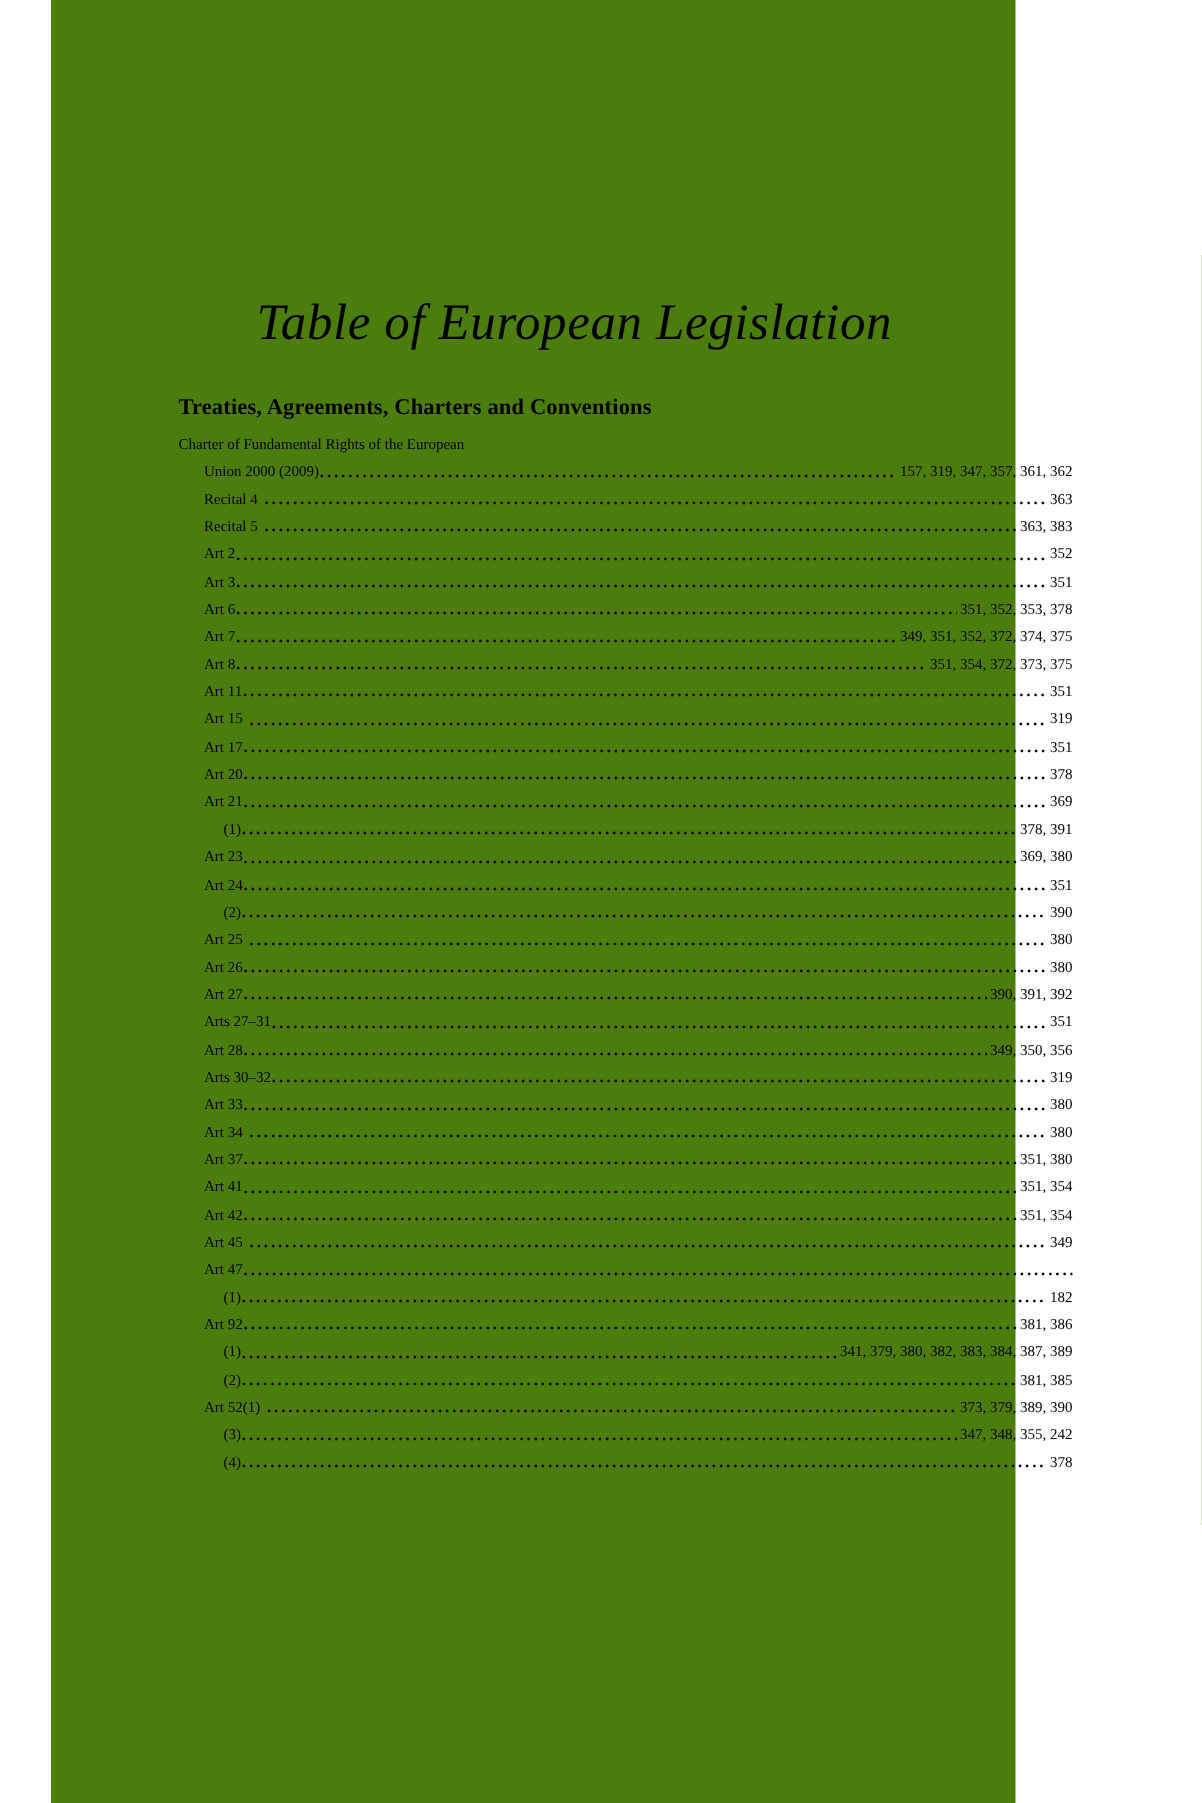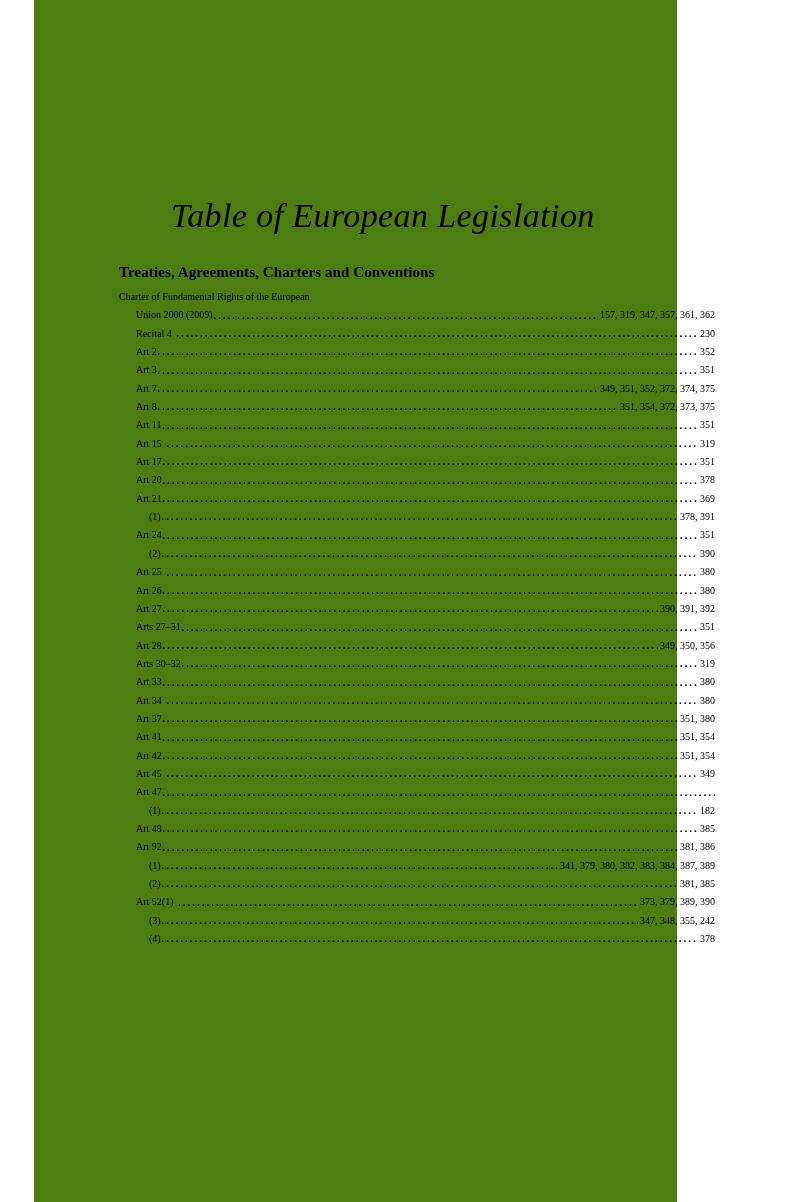--- a/index.html
+++ b/index.html
@@ -121,33 +121,43 @@
         <span class="entry-label">Charter of Fundamental Rights of the European</span>
       </div>
       <div class="entry lvl1">
         <span class="entry-label">Union 2000 (2009)</span>
         <span class="leader"></span>
         <span class="entry-pages">157, 319, 347, 357, 361, 362</span>
       </div>
       <div class="entry lvl1 gap">
         <span class="entry-label">Recital 4</span>
         <span class="leader"></span>
-        <span class="entry-pages">230</span>
+        <span class="entry-pages">363</span>
+      </div>
+      <div class="entry lvl1 gap">
+        <span class="entry-label">Recital 5</span>
+        <span class="leader"></span>
+        <span class="entry-pages">363, 383</span>
       </div>
       <div class="entry lvl1">
         <span class="entry-label">Art 2</span>
         <span class="leader"></span>
         <span class="entry-pages">352</span>
       </div>
       <div class="entry lvl1">
         <span class="entry-label">Art 3</span>
         <span class="leader"></span>
         <span class="entry-pages">351</span>
       </div>
       <div class="entry lvl1">
+        <span class="entry-label">Art 6</span>
+        <span class="leader"></span>
+        <span class="entry-pages">351, 352, 353, 378</span>
+      </div>
+      <div class="entry lvl1">
         <span class="entry-label">Art 7</span>
         <span class="leader"></span>
         <span class="entry-pages">349, 351, 352, 372, 374, 375</span>
       </div>
       <div class="entry lvl1">
         <span class="entry-label">Art 8</span>
         <span class="leader"></span>
         <span class="entry-pages">351, 354, 372, 373, 375</span>
       </div>
       <div class="entry lvl1">
@@ -174,20 +184,25 @@
         <span class="entry-label">Art 21</span>
         <span class="leader"></span>
         <span class="entry-pages">369</span>
       </div>
       <div class="entry lvl2">
         <span class="entry-label">(1)</span>
         <span class="leader"></span>
         <span class="entry-pages">378, 391</span>
       </div>
       <div class="entry lvl1">
+        <span class="entry-label">Art 23</span>
+        <span class="leader"></span>
+        <span class="entry-pages">369, 380</span>
+      </div>
+      <div class="entry lvl1">
         <span class="entry-label">Art 24</span>
         <span class="leader"></span>
         <span class="entry-pages">351</span>
       </div>
       <div class="entry lvl2">
         <span class="entry-label">(2)</span>
         <span class="leader"></span>
         <span class="entry-pages">390</span>
       </div>
       <div class="entry lvl1 gap">
@@ -253,25 +268,20 @@
       <div class="entry lvl1">
         <span class="entry-label">Art 47</span>
         <span class="leader"></span>
       </div>
       <div class="entry lvl2">
         <span class="entry-label">(1)</span>
         <span class="leader"></span>
         <span class="entry-pages">182</span>
       </div>
       <div class="entry lvl1">
-        <span class="entry-label">Art 48</span>
-        <span class="leader"></span>
-        <span class="entry-pages">385</span>
-      </div>
-      <div class="entry lvl1">
         <span class="entry-label">Art 92</span>
         <span class="leader"></span>
         <span class="entry-pages">381, 386</span>
       </div>
       <div class="entry lvl2">
         <span class="entry-label">(1)</span>
         <span class="leader"></span>
         <span class="entry-pages">341, 379, 380, 382, 383, 384, 387, 389</span>
       </div>
       <div class="entry lvl2">

